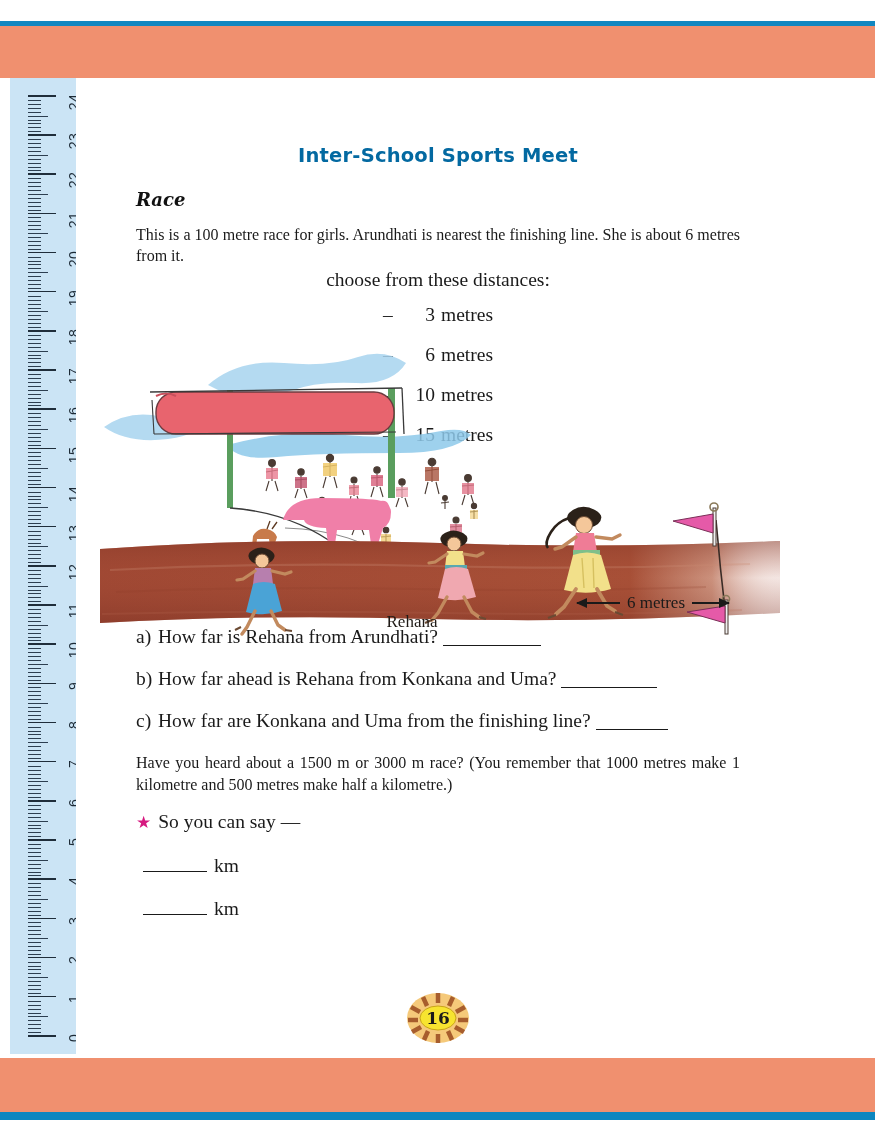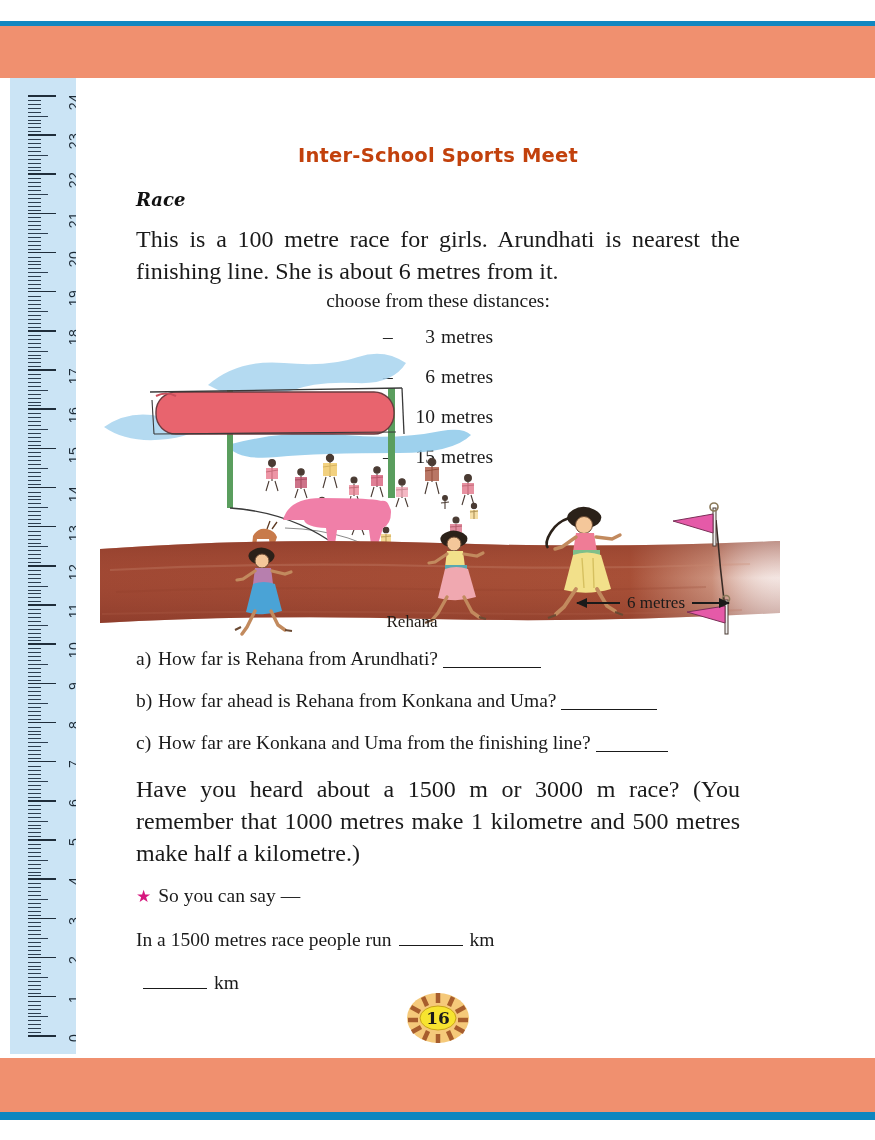--- a/index.html
+++ b/index.html
@@ -20,25 +20,25 @@
   .tick.mid{width:20px;}
   .tick.minor{width:13px;}
   .ruler-num{position:absolute;right:2px;font-family:"Liberation Sans",sans-serif;
              font-size:14px;color:#1c2a36;transform:rotate(-90deg);transform-origin:100% 50%;
              white-space:nowrap;letter-spacing:.3px;}
 
   
   .content{position:absolute;left:136px;top:78px;width:604px;}
 
   .page-title{text-align:center;font-family:"DejaVu Sans",sans-serif;font-weight:bold;
-              font-size:19.5px;letter-spacing:.2px;margin:66px 0 0 0;color:#c2410c;}
+              font-size:19.5px;letter-spacing:.2px;margin:66px 0 0 0;color:#0369a1;}
   .section-head{font-family:"DejaVu Serif",serif;font-weight:bold;font-style:italic;
                 font-size:18px;margin:22px 0 0 0;color:#111;}
 
-  p.body{font-size:24px;line-height:1.33;text-align:justify;margin:14px 0 0 0;
+  p.body{font-size:16px;line-height:1.33;text-align:justify;margin:14px 0 0 0;
          -webkit-hyphens:none;hyphens:none;}
   .centered-line{text-align:center;font-size:19.5px;line-height:1.33;}
 
   
   .choices{margin:12px 0 0 0;padding:0;list-style:none;}
   .choice{display:flex;align-items:baseline;font-size:19.5px;margin:0 0 18px 0;padding-left:247px;}
   .choice .dash{width:26px;display:inline-block;}
   .choice .val{display:inline-block;width:26px;text-align:right;}
   .choice .unit{margin-left:6px;}
 
@@ -392,21 +392,20 @@
     </ul>
 
   <p class="body" style="margin-top:12px">Have you heard about a 1500 m or 3000 m race? (You remember that 1000 metres make 1 kilometre and 500 metres make half a kilometre.)</p>
 
   <div class="starline">
     <span class="star">★</span>
     <span>So you can say —</span>
   </div>
 
   <div class="starline" style="margin-top:22px">
-    <span>In a 1500 metres race people run</span>
     <span class="blank" id="blank-1500" style="margin: 0px 7px; width: 64px;"></span>
     <span>km</span>
   </div>
 
   <div class="starline" style="margin-top:21px">
     <span class="blank" id="blank-3000" style="margin: 0px 7px; width: 64px;"></span>
     <span>km</span>
   </div>
 </div>
 

